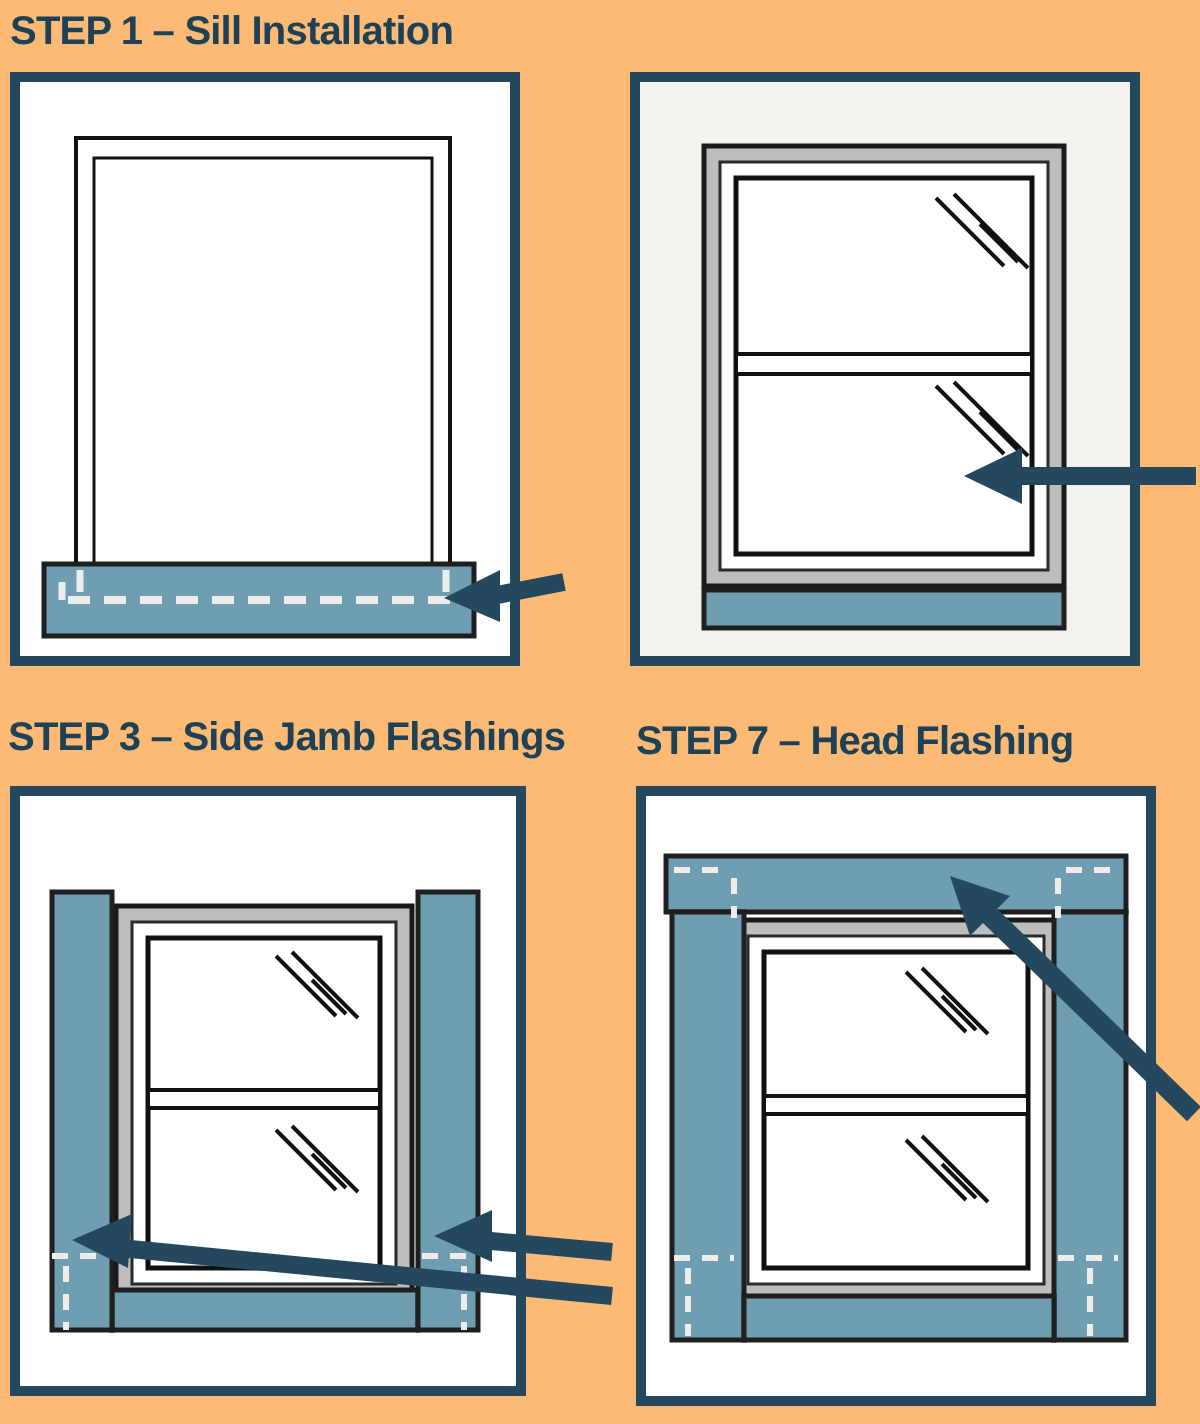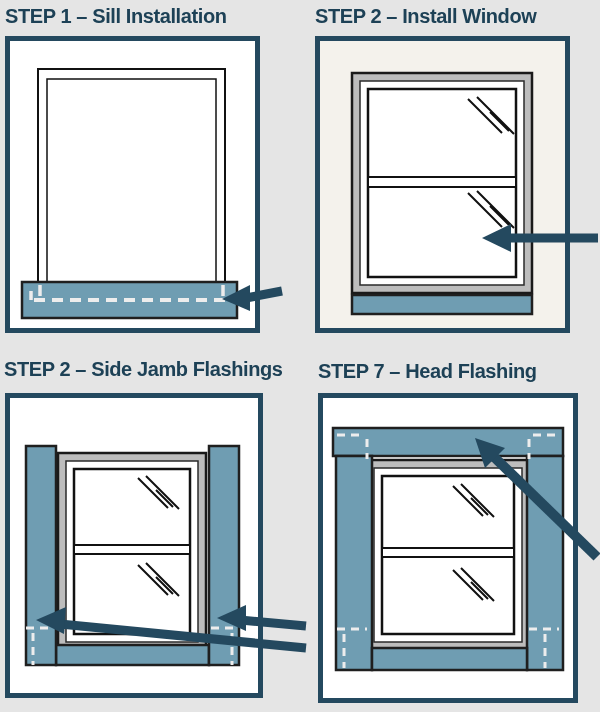--- a/index.html
+++ b/index.html
@@ -1,17 +1,17 @@
 <!DOCTYPE html>
 <html style="--navy: #24495f; --title: #1d4156; --teal: #6f9db2; --frame_gray: #bdbdbd; --panel2_bg: #f4f2ec; --outline: #1f1f1f; --dash: #ededed;"><head>
 <meta charset="utf-8">
 <style>
   html,body{margin:0;padding:0;background:#fff;}
   body{width:600px;height:712px;position:relative;font-family:"Liberation Sans",sans-serif;}
-  .stage{position:absolute;inset:0;width:600px;height:712px;background:#e5e5e5;}
+  .stage{position:absolute;inset:0;width:600px;height:712px;background:#fdba74;}
   h2.step-title{
     position:absolute;margin:0;white-space:nowrap;
     font-size:20px;font-weight:700;letter-spacing:-0.4px;
     color:var(--title,#1d4156);
   }
   .t1{left:5px;top:5px;}
   .t2{left:315px;top:5px;}
   .t3{left:4px;top:358px;}
   .t4{left:318px;top:360px;}
   .panel{
@@ -57,38 +57,37 @@
         <path class="tick" d="M30 244 v11"></path>
         <path class="tick" d="M213 244 v11"></path>
       </g>
       <g>
         <line class="shaft" x1="236" y1="257" x2="272" y2="250"></line>
         <polygon class="ah" points="212,258 240,244 240,270"></polygon>
       </g>
     </svg>
   </div>
 
-  <h2 class="step-title t2">STEP 2 – Install Window</h2>
   <div class="panel p2">
     <svg width="245" height="287" viewBox="0 0 245 287">
       <rect class="gray" x="32" y="32" width="180" height="220"></rect>
       <rect class="wf" x="40" y="40" width="164" height="204"></rect>
       <rect class="sash" x="48" y="48" width="148" height="188"></rect>
       <rect class="rail" x="48" y="136" width="148" height="10"></rect>
       <path class="glare" d="M148 58 l34 34 M157 56 l37 37 M170 71 l19 19"></path>
       <path class="glare" d="M148 152 l34 34 M157 150 l37 37 M170 165 l19 19"></path>
       <rect class="flash" x="32" y="254" width="180" height="19"></rect>
       <g>
         <line class="shaft" x1="188" y1="197" x2="278" y2="197"></line>
         <polygon class="ah" points="162,197 191,183 191,211"></polygon>
       </g>
     </svg>
   </div>
 
-  <h2 class="step-title t3">STEP 2 – Side Jamb Flashings</h2>
+  <h2 class="step-title t3">STEP 3 – Side Jamb Flashings</h2>
   <div class="panel p3">
     <svg width="248" height="295" viewBox="0 0 248 295">
       <rect class="gray" x="48" y="55" width="148" height="197"></rect>
       <rect class="wf" x="56" y="63" width="132" height="181"></rect>
       <rect class="sash" x="64" y="71" width="116" height="165"></rect>
       <rect class="rail" x="64" y="147" width="116" height="9"></rect>
       <path class="glare" d="M128 80 l30 30 M136 78 l33 33 M146 92 l17 17"></path>
       <path class="glare" d="M128 167 l30 30 M136 165 l33 33 M146 179 l17 17"></path>
       <rect class="flash" x="46" y="247" width="153" height="20"></rect>
       <rect class="flash" x="16" y="48" width="30" height="219"></rect>

